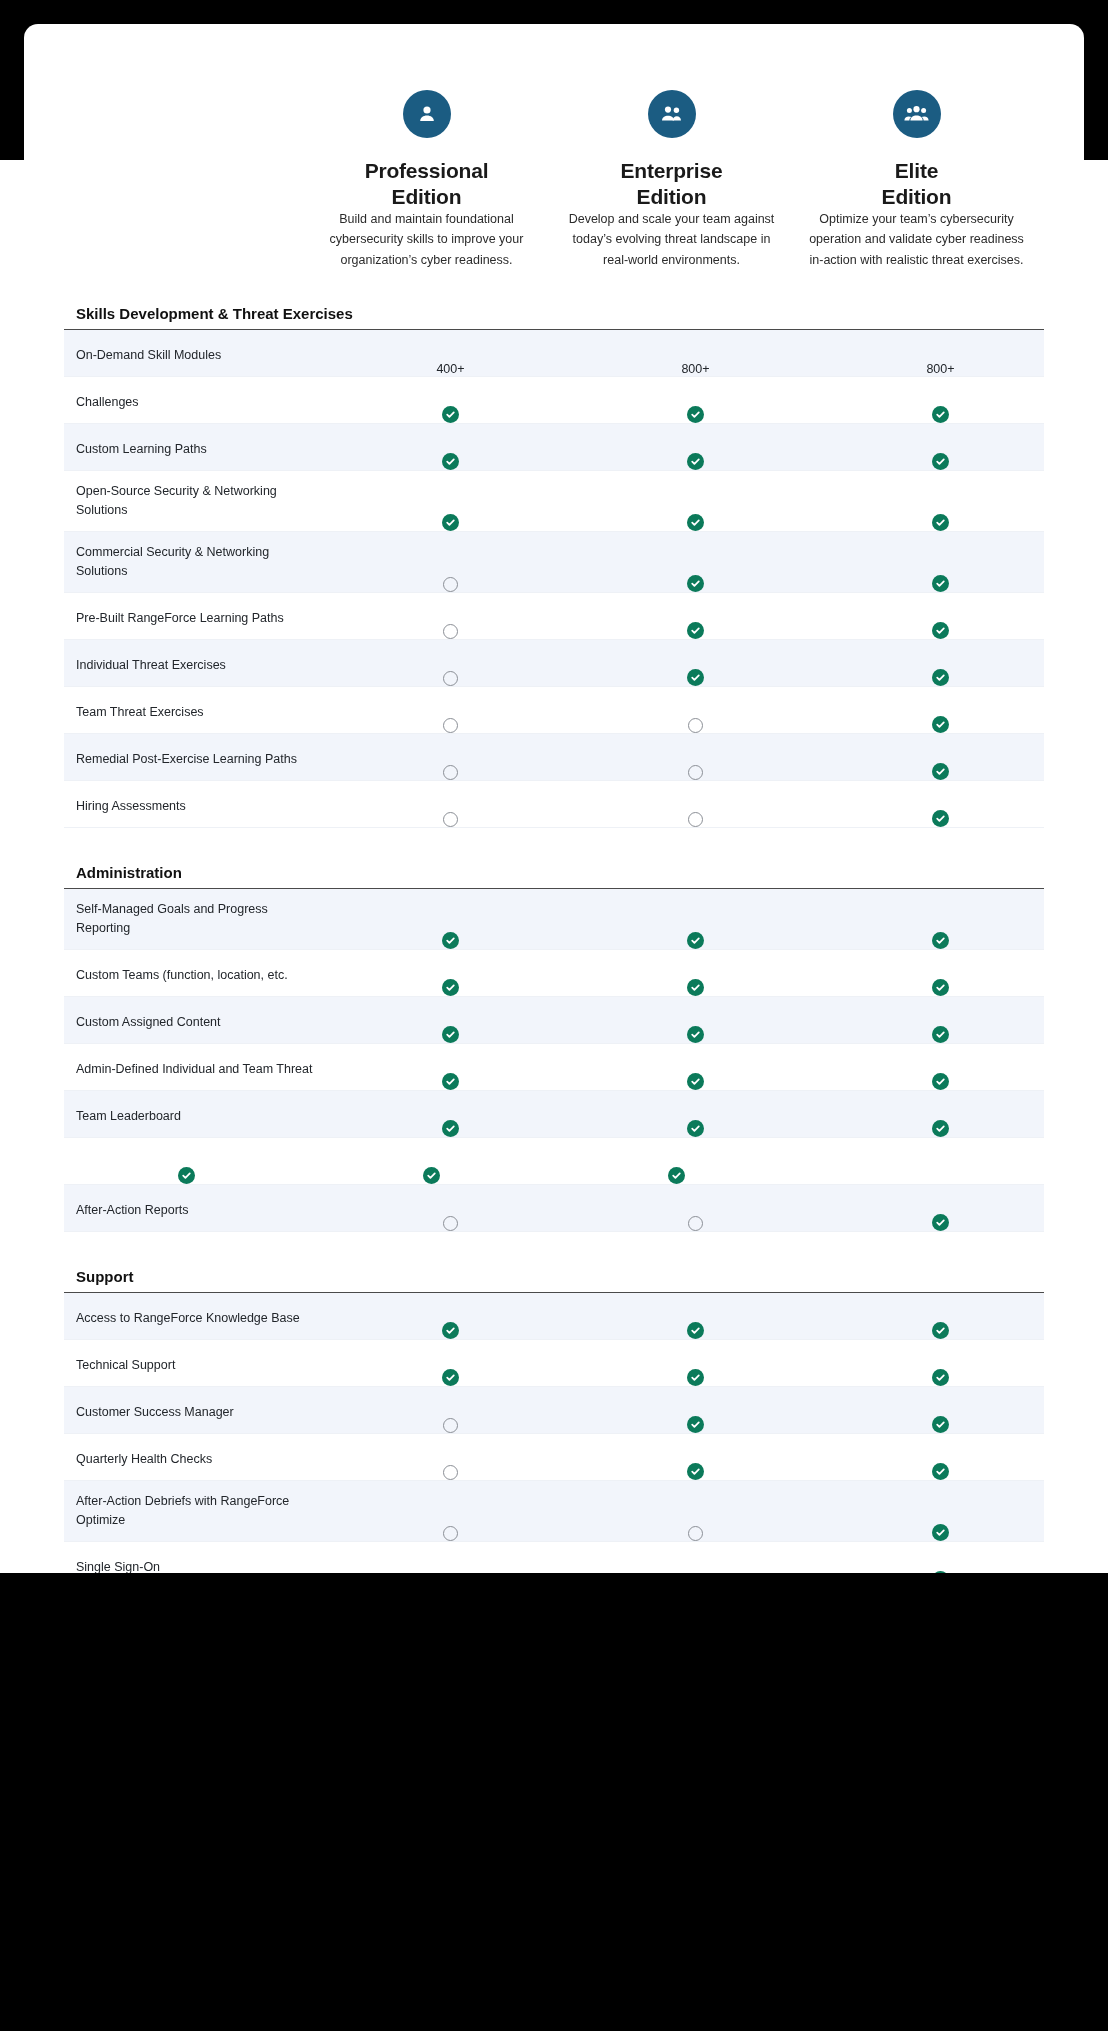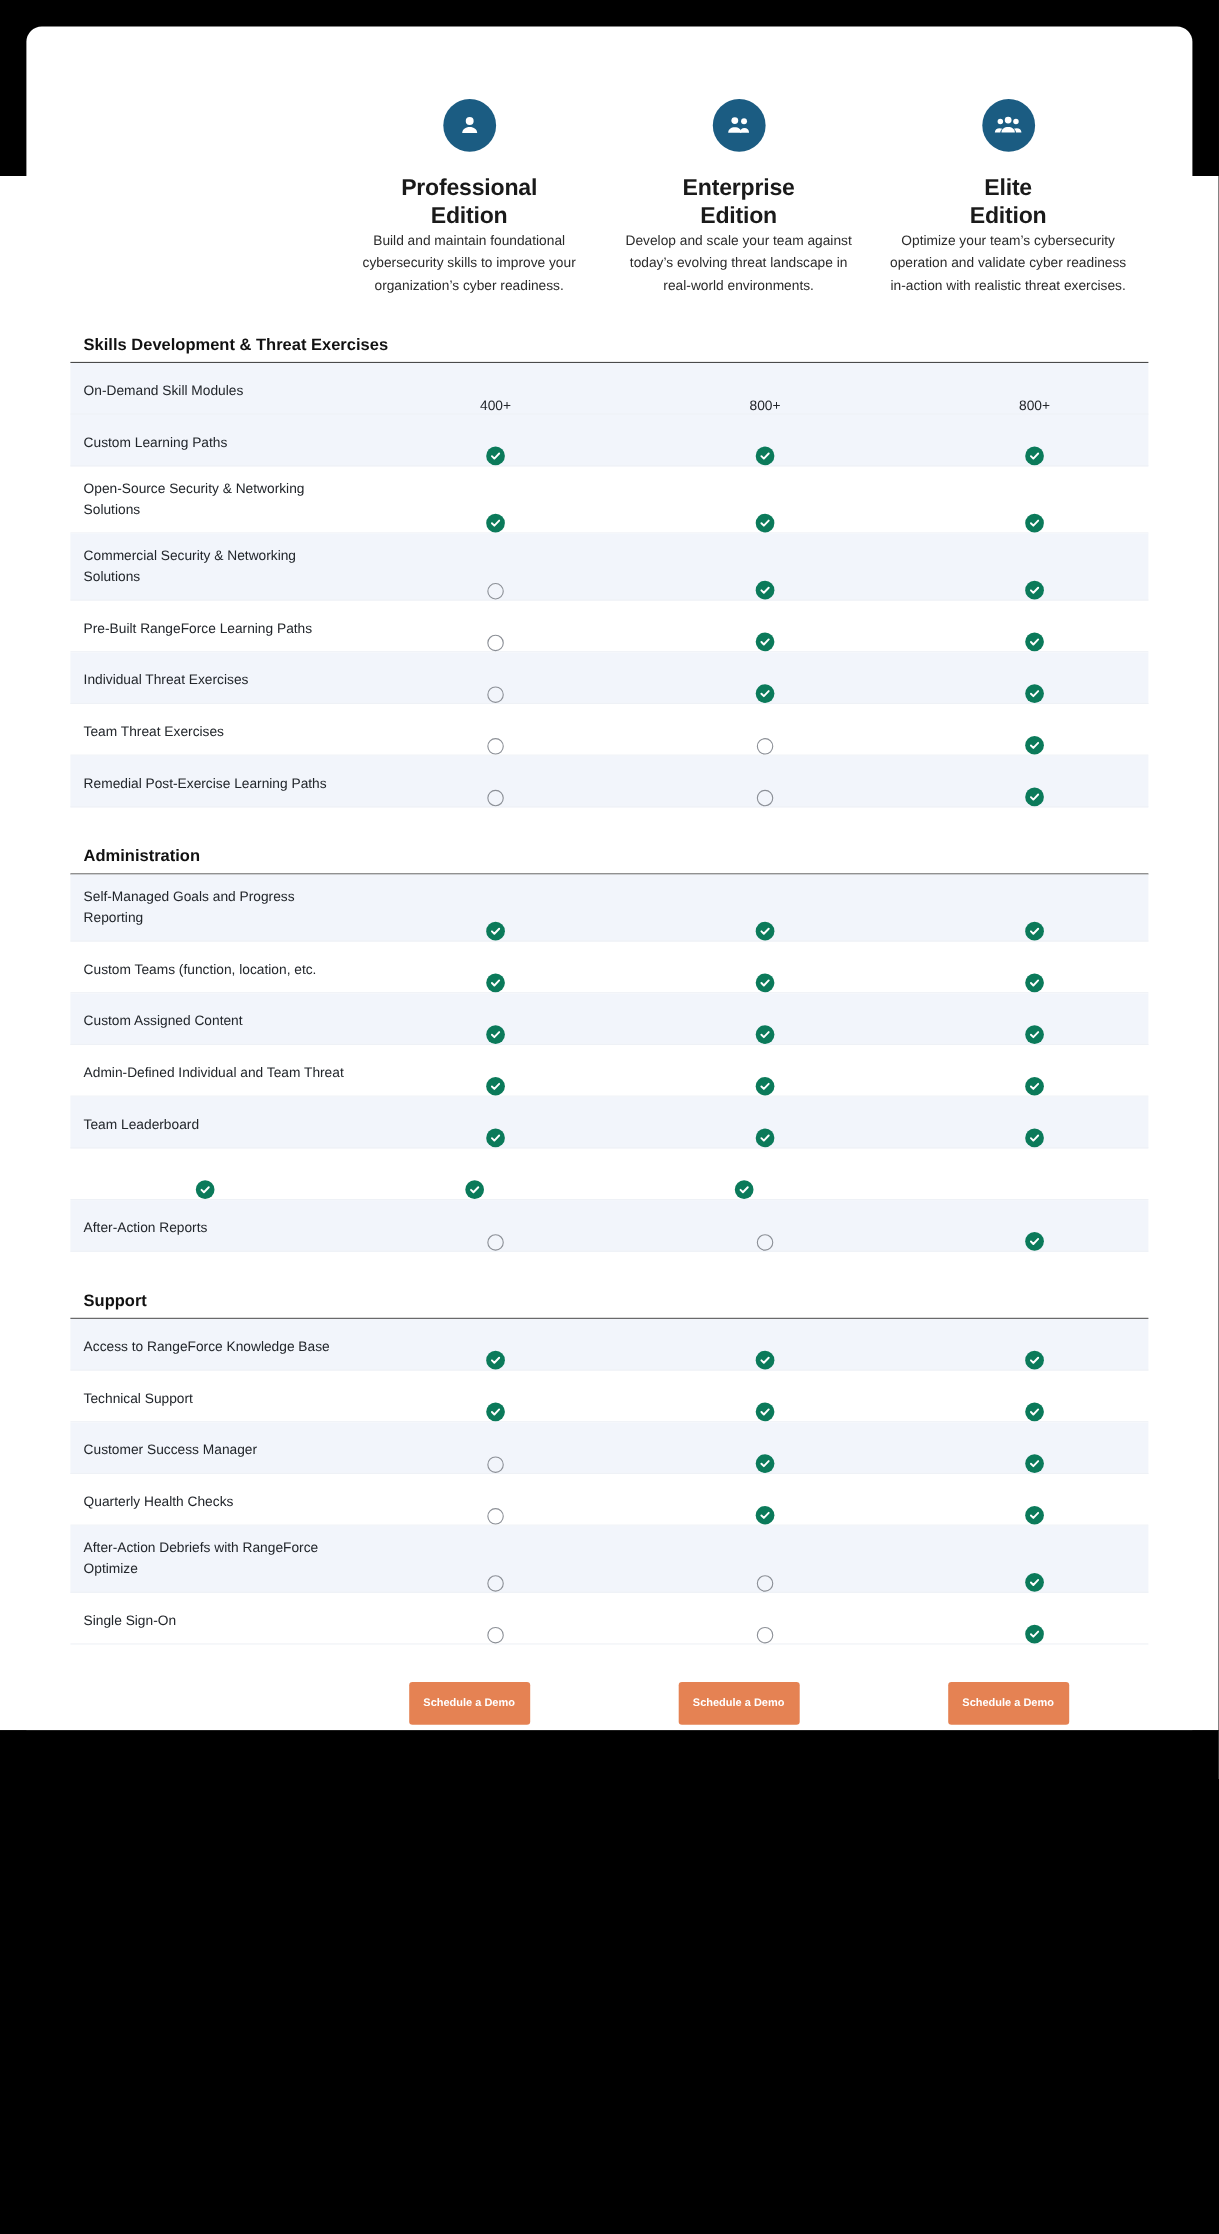--- a/index.html
+++ b/index.html
@@ -202,20 +202,44 @@
             <div class="cell">
               <span>400+</span>
             </div>
             <div class="cell">
               <span>800+</span>
             </div>
             <div class="cell">
               <span>800+</span>
             </div>
           </div>
+          <div class="row">
+            <div class="label">Challenges</div>
+            <div class="cell">
+              <span class="check">
+                <svg width="11" height="11" viewBox="0 0 12 12" aria-hidden="true">
+                  <path d="M2.4 6.2 L4.8 8.6 L9.6 3.6" stroke="#ffffff" stroke-width="1.9" fill="none" stroke-linecap="round" stroke-linejoin="round"></path>
+                </svg>
+              </span>
+            </div>
+            <div class="cell">
+              <span class="check">
+                <svg width="11" height="11" viewBox="0 0 12 12" aria-hidden="true">
+                  <path d="M2.4 6.2 L4.8 8.6 L9.6 3.6" stroke="#ffffff" stroke-width="1.9" fill="none" stroke-linecap="round" stroke-linejoin="round"></path>
+                </svg>
+              </span>
+            </div>
+            <div class="cell">
+              <span class="check">
+                <svg width="11" height="11" viewBox="0 0 12 12" aria-hidden="true">
+                  <path d="M2.4 6.2 L4.8 8.6 L9.6 3.6" stroke="#ffffff" stroke-width="1.9" fill="none" stroke-linecap="round" stroke-linejoin="round"></path>
+                </svg>
+              </span>
+            </div>
+          </div>
           <div class="row alt">
             <div class="label">Custom Learning Paths</div>
             <div class="cell">
               <span class="check">
                 <svg width="11" height="11" viewBox="0 0 12 12" aria-hidden="true">
                   <path d="M2.4 6.2 L4.8 8.6 L9.6 3.6" stroke="#ffffff" stroke-width="1.9" fill="none" stroke-linecap="round" stroke-linejoin="round"></path>
                 </svg>
               </span>
             </div>
             <div class="cell">
@@ -328,20 +352,36 @@
             <div class="cell">
               <span class="check">
                 <svg width="11" height="11" viewBox="0 0 12 12" aria-hidden="true">
                   <path d="M2.4 6.2 L4.8 8.6 L9.6 3.6" stroke="#ffffff" stroke-width="1.9" fill="none" stroke-linecap="round" stroke-linejoin="round"></path>
                 </svg>
               </span>
             </div>
           </div>
           <div class="row alt">
             <div class="label">Remedial Post-Exercise Learning Paths</div>
+            <div class="cell">
+              <span class="dash"></span>
+            </div>
+            <div class="cell">
+              <span class="dash"></span>
+            </div>
+            <div class="cell">
+              <span class="check">
+                <svg width="11" height="11" viewBox="0 0 12 12" aria-hidden="true">
+                  <path d="M2.4 6.2 L4.8 8.6 L9.6 3.6" stroke="#ffffff" stroke-width="1.9" fill="none" stroke-linecap="round" stroke-linejoin="round"></path>
+                </svg>
+              </span>
+            </div>
+          </div>
+          <div class="row">
+            <div class="label">Hiring Assessments</div>
             <div class="cell">
               <span class="dash"></span>
             </div>
             <div class="cell">
               <span class="dash"></span>
             </div>
             <div class="cell">
               <span class="check">
                 <svg width="11" height="11" viewBox="0 0 12 12" aria-hidden="true">
                   <path d="M2.4 6.2 L4.8 8.6 L9.6 3.6" stroke="#ffffff" stroke-width="1.9" fill="none" stroke-linecap="round" stroke-linejoin="round"></path>

